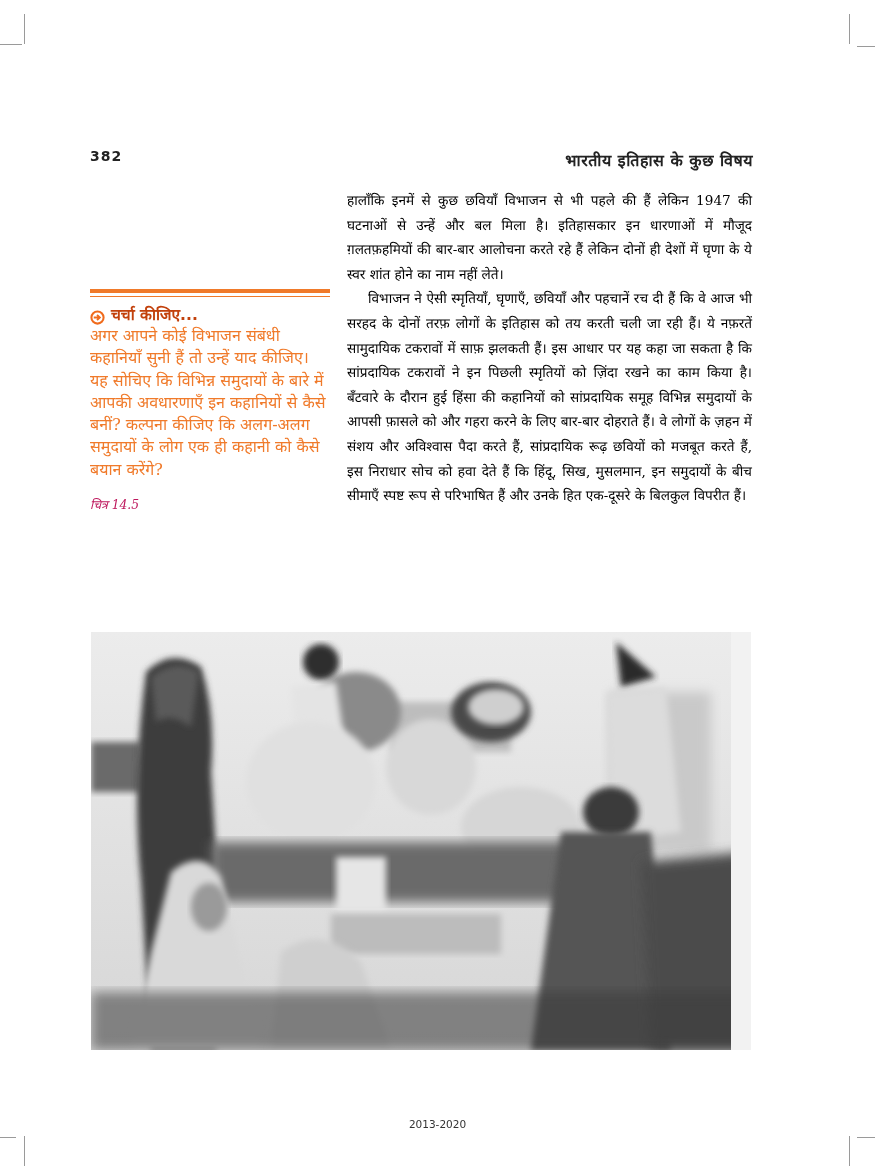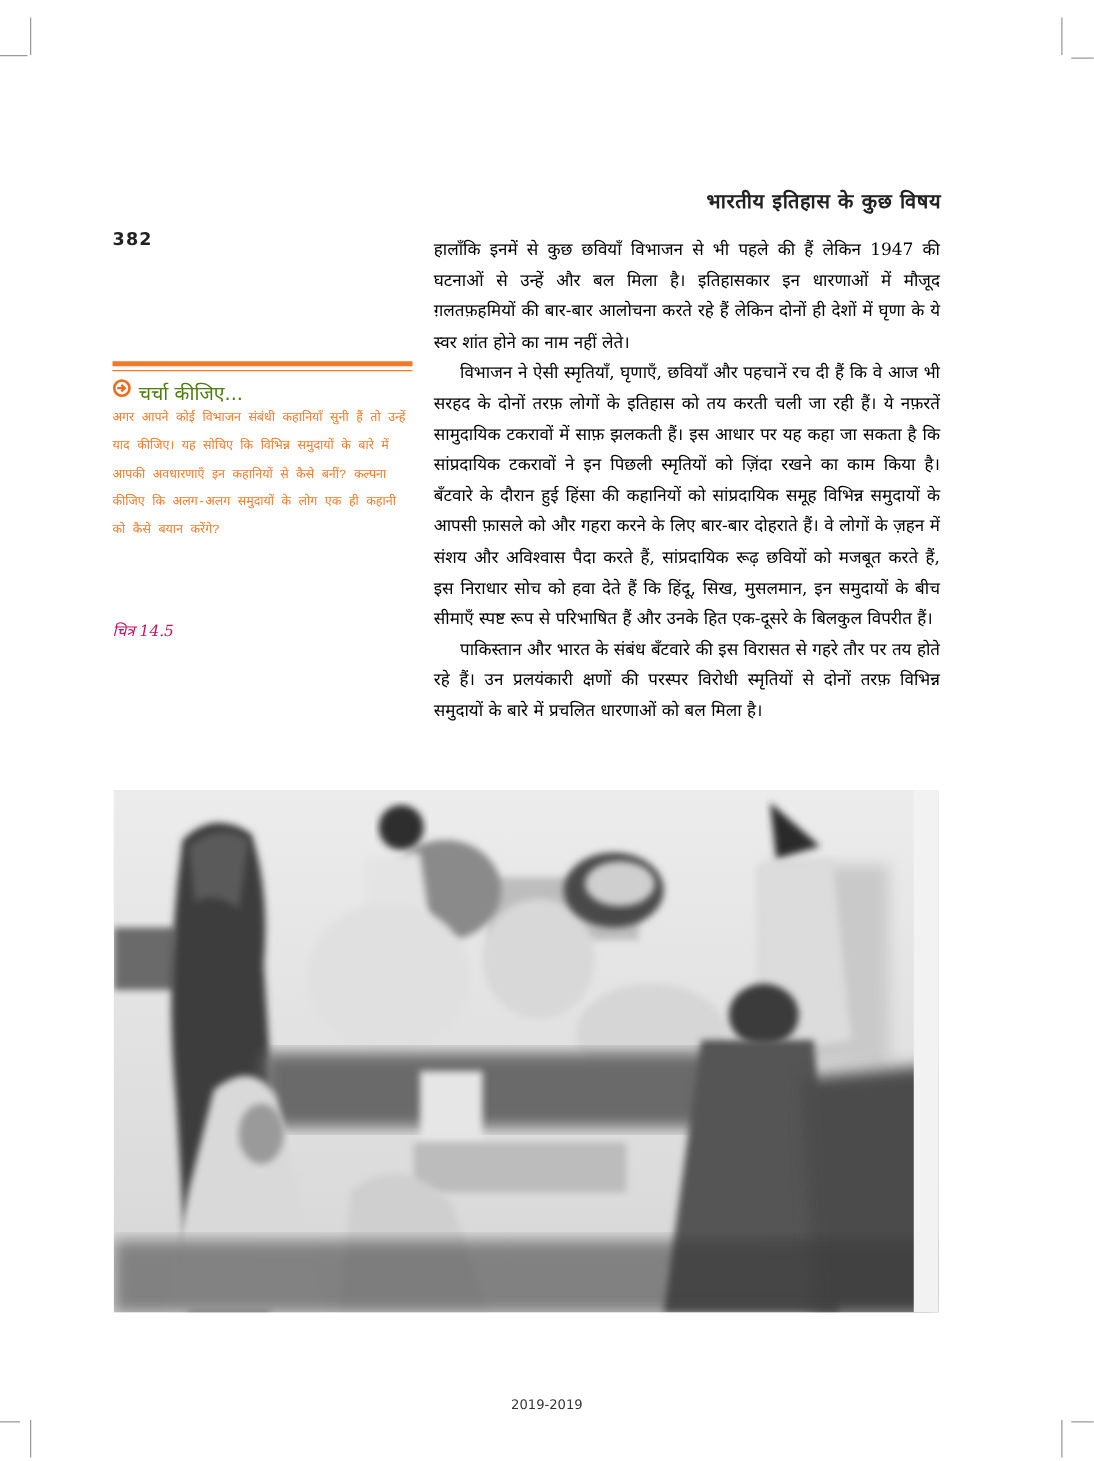--- a/index.html
+++ b/index.html
@@ -1,32 +1,32 @@
 <!DOCTYPE html>
 <html><head>
   <meta charset="utf-8">
   <style>
     html, body { margin:0; padding:0; background:#ffffff; }
     body { width:875px; height:1169px; position:relative; overflow:hidden;
            font-family:"DejaVu Serif", "Liberation Serif", serif; color:#1a1a1a; }
     .crop { position:absolute; background:#9a9a9a; }
     .page-num { position:absolute; left:90px; top:148px; font-family:"DejaVu Sans","Liberation Sans",sans-serif;
-                font-size:14px; font-weight:bold; letter-spacing:1px; color:#222;margin-top:36px; }
+                font-size:14px; font-weight:bold; letter-spacing:1px; color:#222; }
     .running-head { position:absolute; right:122px; top:149px; font-size:16px; font-weight:bold; color:#222; letter-spacing:0.5px;}
     .main-col { position:absolute; left:347px; top:188px; width:405px; font-size:13.6px; line-height:24.6px;
                 text-align:justify; color:#000000; }
     .main-col p { margin:0; }
     .main-col p.indent { text-indent:21px; }
     .sidebar { position:absolute; left:90px; top:289px; width:240px; }
     .rule-thick { height:4px; background:#f07a2a; }
     .rule-thin { height:1px; background:#f07a2a; margin-top:3px; }
-    .box-title { color:#4d7c0f; font-family:"DejaVu Sans","Liberation Sans",sans-serif; font-size:15.5px; font-weight:normal;
-                 margin-top:6px; display:flex; align-items:flex-start; gap:6px; }
+    .box-title { color:#c2410c; font-family:"DejaVu Sans","Liberation Sans",sans-serif; font-size:15.5px; font-weight:bold;
+                 margin-top:6px; display:flex; align-items:flex-end; gap:6px; }
     .arrow-icon { display:inline-block; width:15px; height:15px; }
-    .box-body { color:#f07a2a; font-size:10px; line-height:22.3px; margin-top:0px;font-family:Liberation Mono, monospace; }
+    .box-body { color:#f07a2a; font-size:16px; line-height:22.3px; margin-top:0px; }
     .caption { position:absolute; left:90px; top:494px; width:245px; font-style:italic; font-size:12.3px; line-height:22.5px; color:#be185d; }
     .photo { position:absolute; left:91px; top:632px; width:660px; height:418px; overflow:hidden; background:#e8e8e8; }
     .footer-year { position:absolute; left:0; width:875px; top:1118px; text-align:center;
                    font-family:"DejaVu Sans","Liberation Sans",sans-serif; font-size:10.5px; color:#333; }
   </style>
 </head>
 <body>
 
 <div class="crop" style="left:24px;top:14px;width:1px;height:30px;"></div>
 <div class="crop" style="left:0px;top:44px;width:22px;height:1px;"></div>
@@ -36,21 +36,20 @@
 <div class="crop" style="left:0px;top:1137px;width:16px;height:1px;"></div>
 <div class="crop" style="left:849px;top:1136px;width:1px;height:30px;"></div>
 <div class="crop" style="left:857px;top:1137px;width:18px;height:1px;"></div>
 
 <div class="page-num">382</div>
 <div class="running-head">भारतीय इतिहास के कुछ विषय</div>
 
 <div class="main-col">
   <p>हालाँकि इनमें से कुछ छवियाँ विभाजन से भी पहले की हैं लेकिन 1947 की घटनाओं से उन्हें और बल मिला है। इतिहासकार इन धारणाओं में मौजूद ग़लतफ़हमियों की बार-बार आलोचना करते रहे हैं लेकिन दोनों ही देशों में घृणा के ये स्वर शांत होने का नाम नहीं लेते।</p>
   <p class="indent">विभाजन ने ऐसी स्मृतियाँ, घृणाएँ, छवियाँ और पहचानें रच दी हैं कि वे आज भी सरहद के दोनों तरफ़ लोगों के इतिहास को तय करती चली जा रही हैं। ये नफ़रतें सामुदायिक टकरावों में साफ़ झलकती हैं। इस आधार पर यह कहा जा सकता है कि सांप्रदायिक टकरावों ने इन पिछली स्मृतियों को ज़िंदा रखने का काम किया है। बँटवारे के दौरान हुई हिंसा की कहानियों को सांप्रदायिक समूह विभिन्न समुदायों के आपसी फ़ासले को और गहरा करने के लिए बार-बार दोहराते हैं। वे लोगों के ज़हन में संशय और अविश्वास पैदा करते हैं, सांप्रदायिक रूढ़ छवियों को मजबूत करते हैं, इस निराधार सोच को हवा देते हैं कि हिंदू, सिख, मुसलमान, इन समुदायों के बीच सीमाएँ स्पष्ट रूप से परिभाषित हैं और उनके हित एक-दूसरे के बिलकुल विपरीत हैं।</p>
-  <p class="indent">पाकिस्तान और भारत के संबंध बँटवारे की इस विरासत से गहरे तौर पर तय होते रहे हैं। उन प्रलयंकारी क्षणों की परस्पर विरोधी स्मृतियों से दोनों तरफ़ विभिन्न समुदायों के बारे में प्रचलित धारणाओं को बल मिला है।</p>
 </div>
 
 <div class="sidebar">
   <div class="rule-thick"></div>
   <div class="rule-thin"></div>
   <div class="box-title">
     <span class="arrow-icon">
       <svg width="15" height="15" viewBox="0 0 16 16">
         <circle cx="8" cy="8" r="6.5" fill="none" stroke="#f06b1c" stroke-width="2.2"></circle>
         <path d="M4 8 H10 M7.5 5.2 L10.5 8 L7.5 10.8" fill="none" stroke="#f06b1c" stroke-width="2"></path>
@@ -114,13 +113,13 @@
 
     <ellipse cx="520" cy="180" rx="28" ry="25" fill="#3a3a3a" filter="url(#blur3)"></ellipse>
     <path d="M470 200 L560 200 L580 418 L440 418Z" fill="#555555" filter="url(#blur3)"></path>
     <path d="M550 230 L655 220 L655 418 L560 418Z" fill="#4c4c4c" filter="url(#blur6)"></path>
 
     <rect x="0" y="360" width="660" height="58" fill="#3a3a3a" opacity="0.55" filter="url(#blur6)"></rect>
     <rect x="640" y="0" width="20" height="418" fill="#f2f2f2"></rect>
   </svg>
 </div>
 
-<div class="footer-year">2019-2019</div>
+<div class="footer-year">2013-2020</div>
 
 </body></html>

